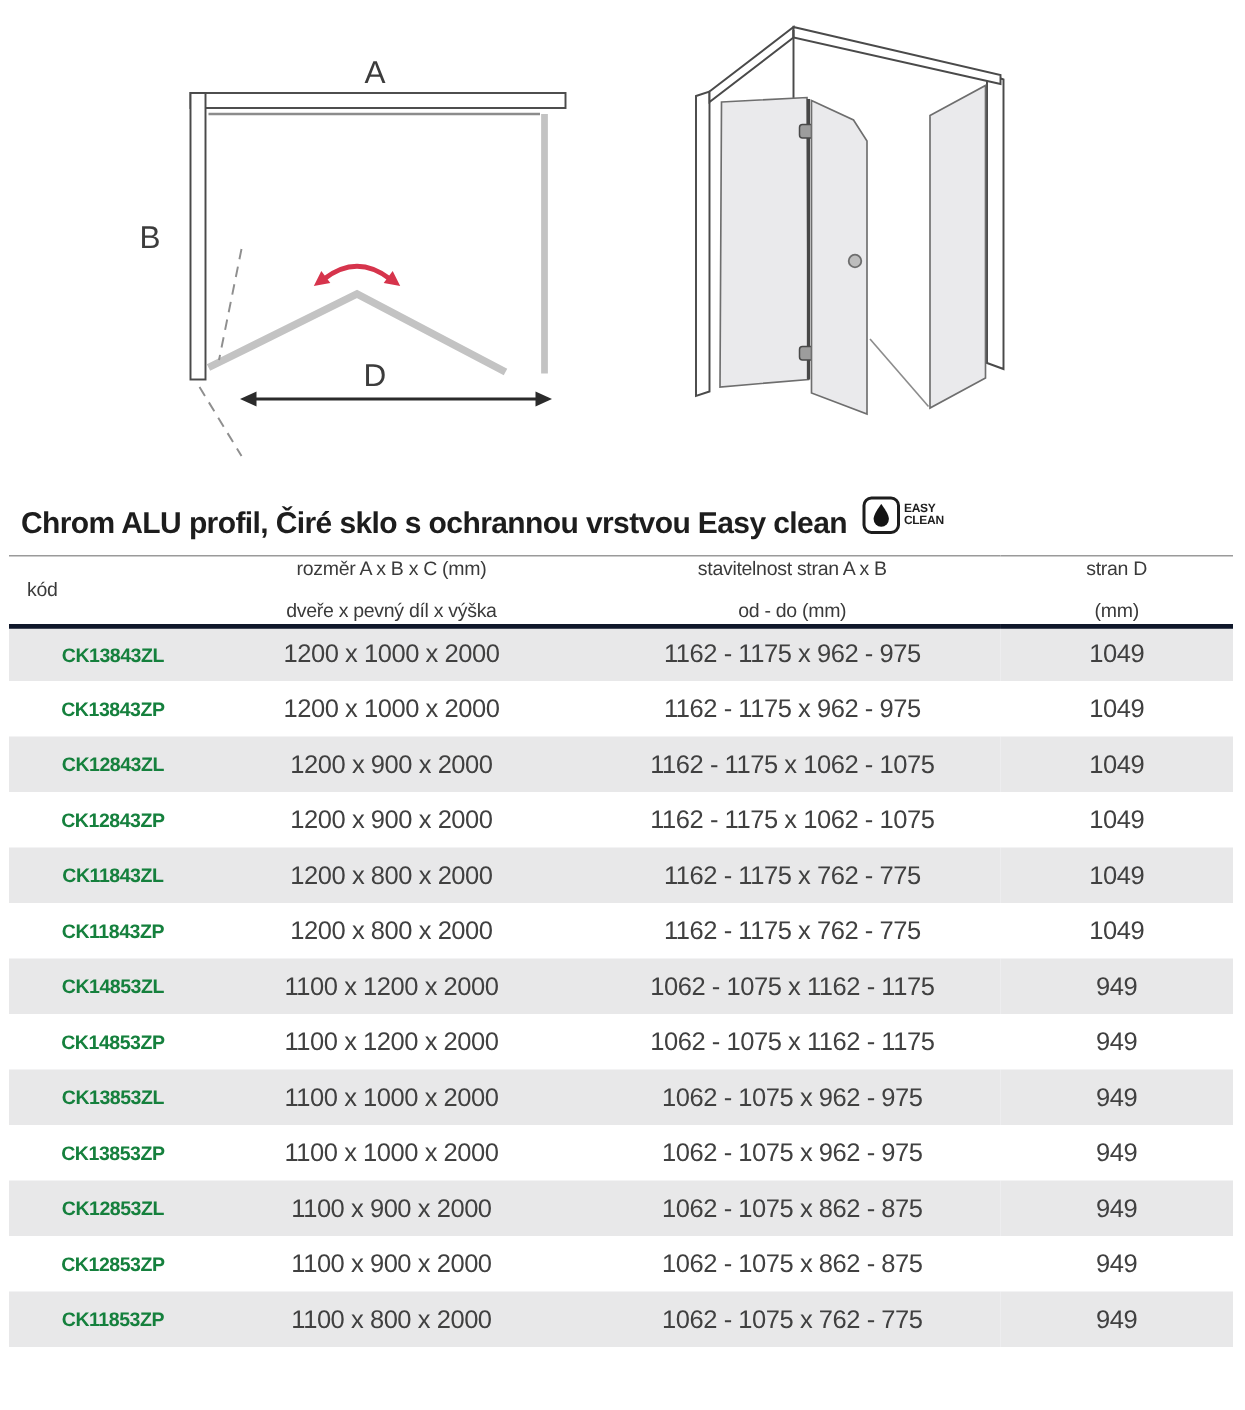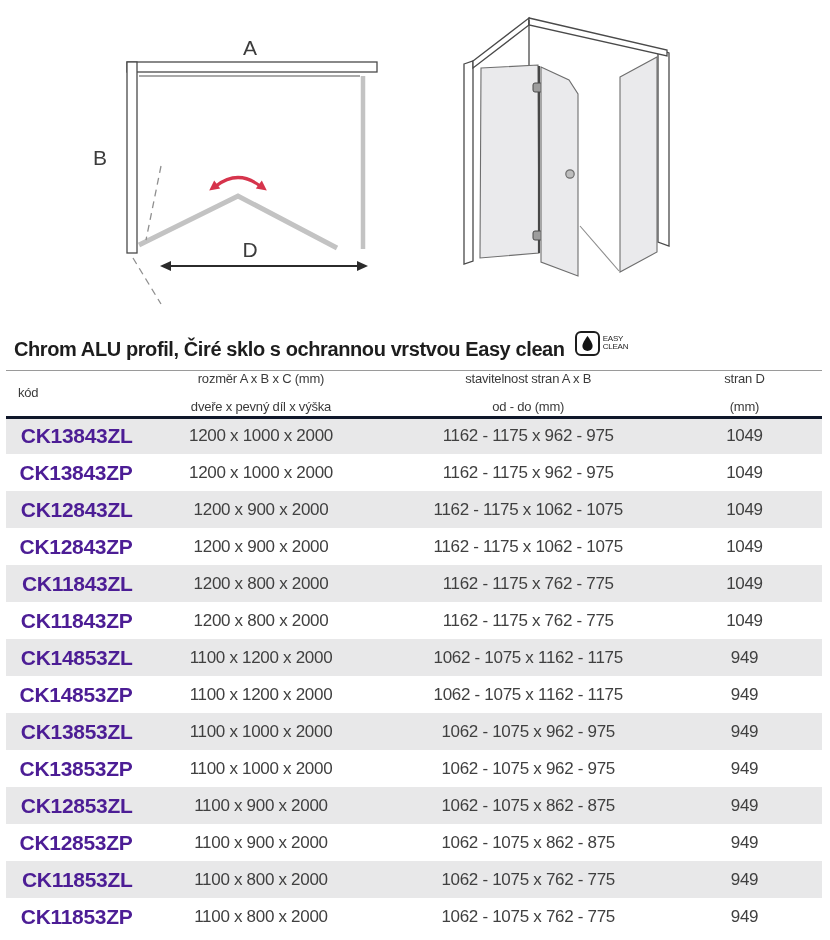--- a/index.html
+++ b/index.html
@@ -19,32 +19,32 @@
   .red      { stroke:#d6344c; fill:none; stroke-width:3.2; }
   .redhead  { fill:#d6344c; }
   .diaglabel{ font-size:21px; fill:#3c3c3c; }
 
   
   .title-row { display:flex; align-items:center; gap:10px; margin:16px 8px 0 14px; height:30px; }
   .page-title { font-size:20px; font-weight:bold; color:#1d1d1d; letter-spacing:-0.4px; white-space:nowrap;margin-top:13px; }
   .ec-badge { display:flex; align-items:center; gap:3px; }
   .ec-box { width:25px; height:25px; border:2px solid #1d1d1d; border-radius:6px;
             display:flex; align-items:center; justify-content:center; }
-  .ec-text { font-size:8px; font-weight:normal; color:#1d1d1d; line-height:1.05; letter-spacing:-0.2px; }
+  .ec-text { font-size:8px; font-weight:bold; color:#1d1d1d; line-height:1.05; letter-spacing:-0.2px; }
 
   
   table.spec { width:816px; margin:12px 8px 0 6px; border-collapse:collapse; table-layout:fixed; }
   thead tr { border-top:1.5px solid #9a9a9a; border-bottom:3px solid #0f172a; height:42px; }
   th { font-size:13px; font-weight:normal; color:#3a3a3a; vertical-align:middle; line-height:1.25; letter-spacing:-0.2px; }
   th.c1 { text-align:left; padding-left:12px; }
   th .h2 { display:block;margin-top:12px; }
   tbody tr { height:37px; }
   tbody tr:nth-child(odd) { background:#e8e8e9; }
   td { font-size:17px; color:#404040; text-align:center; letter-spacing:-0.3px; white-space:nowrap; }
-  td.c1 { text-align:right; padding-left:12px; font-weight:bold; color:#4c1d95; font-size:21px; }
+  td.c1 { text-align:center; padding-left:12px; font-weight:bold; color:#15803d; font-size:13px; }
 </style>
 </head>
 <body>
 
 <div class="sheet">
 
   <svg class="diagrams" viewBox="0 0 830 312">
 
     <g>
       <text class="diaglabel" x="250" y="55" text-anchor="middle">A</text>
@@ -197,26 +197,20 @@
           <td>1062 - 1075 x 862 - 875</td>
           <td>949</td>
         </tr>
       <tr>
           <td class="c1">CK12853ZP</td>
           <td>1100 x 900 x 2000</td>
           <td>1062 - 1075 x 862 - 875</td>
           <td>949</td>
         </tr>
       <tr>
-          <td class="c1">CK11853ZL</td>
-          <td>1100 x 800 x 2000</td>
-          <td>1062 - 1075 x 762 - 775</td>
-          <td>949</td>
-        </tr>
-      <tr>
           <td class="c1">CK11853ZP</td>
           <td>1100 x 800 x 2000</td>
           <td>1062 - 1075 x 762 - 775</td>
           <td>949</td>
         </tr>
     </tbody>
   </table>
 </div>
 
 </body></html>

